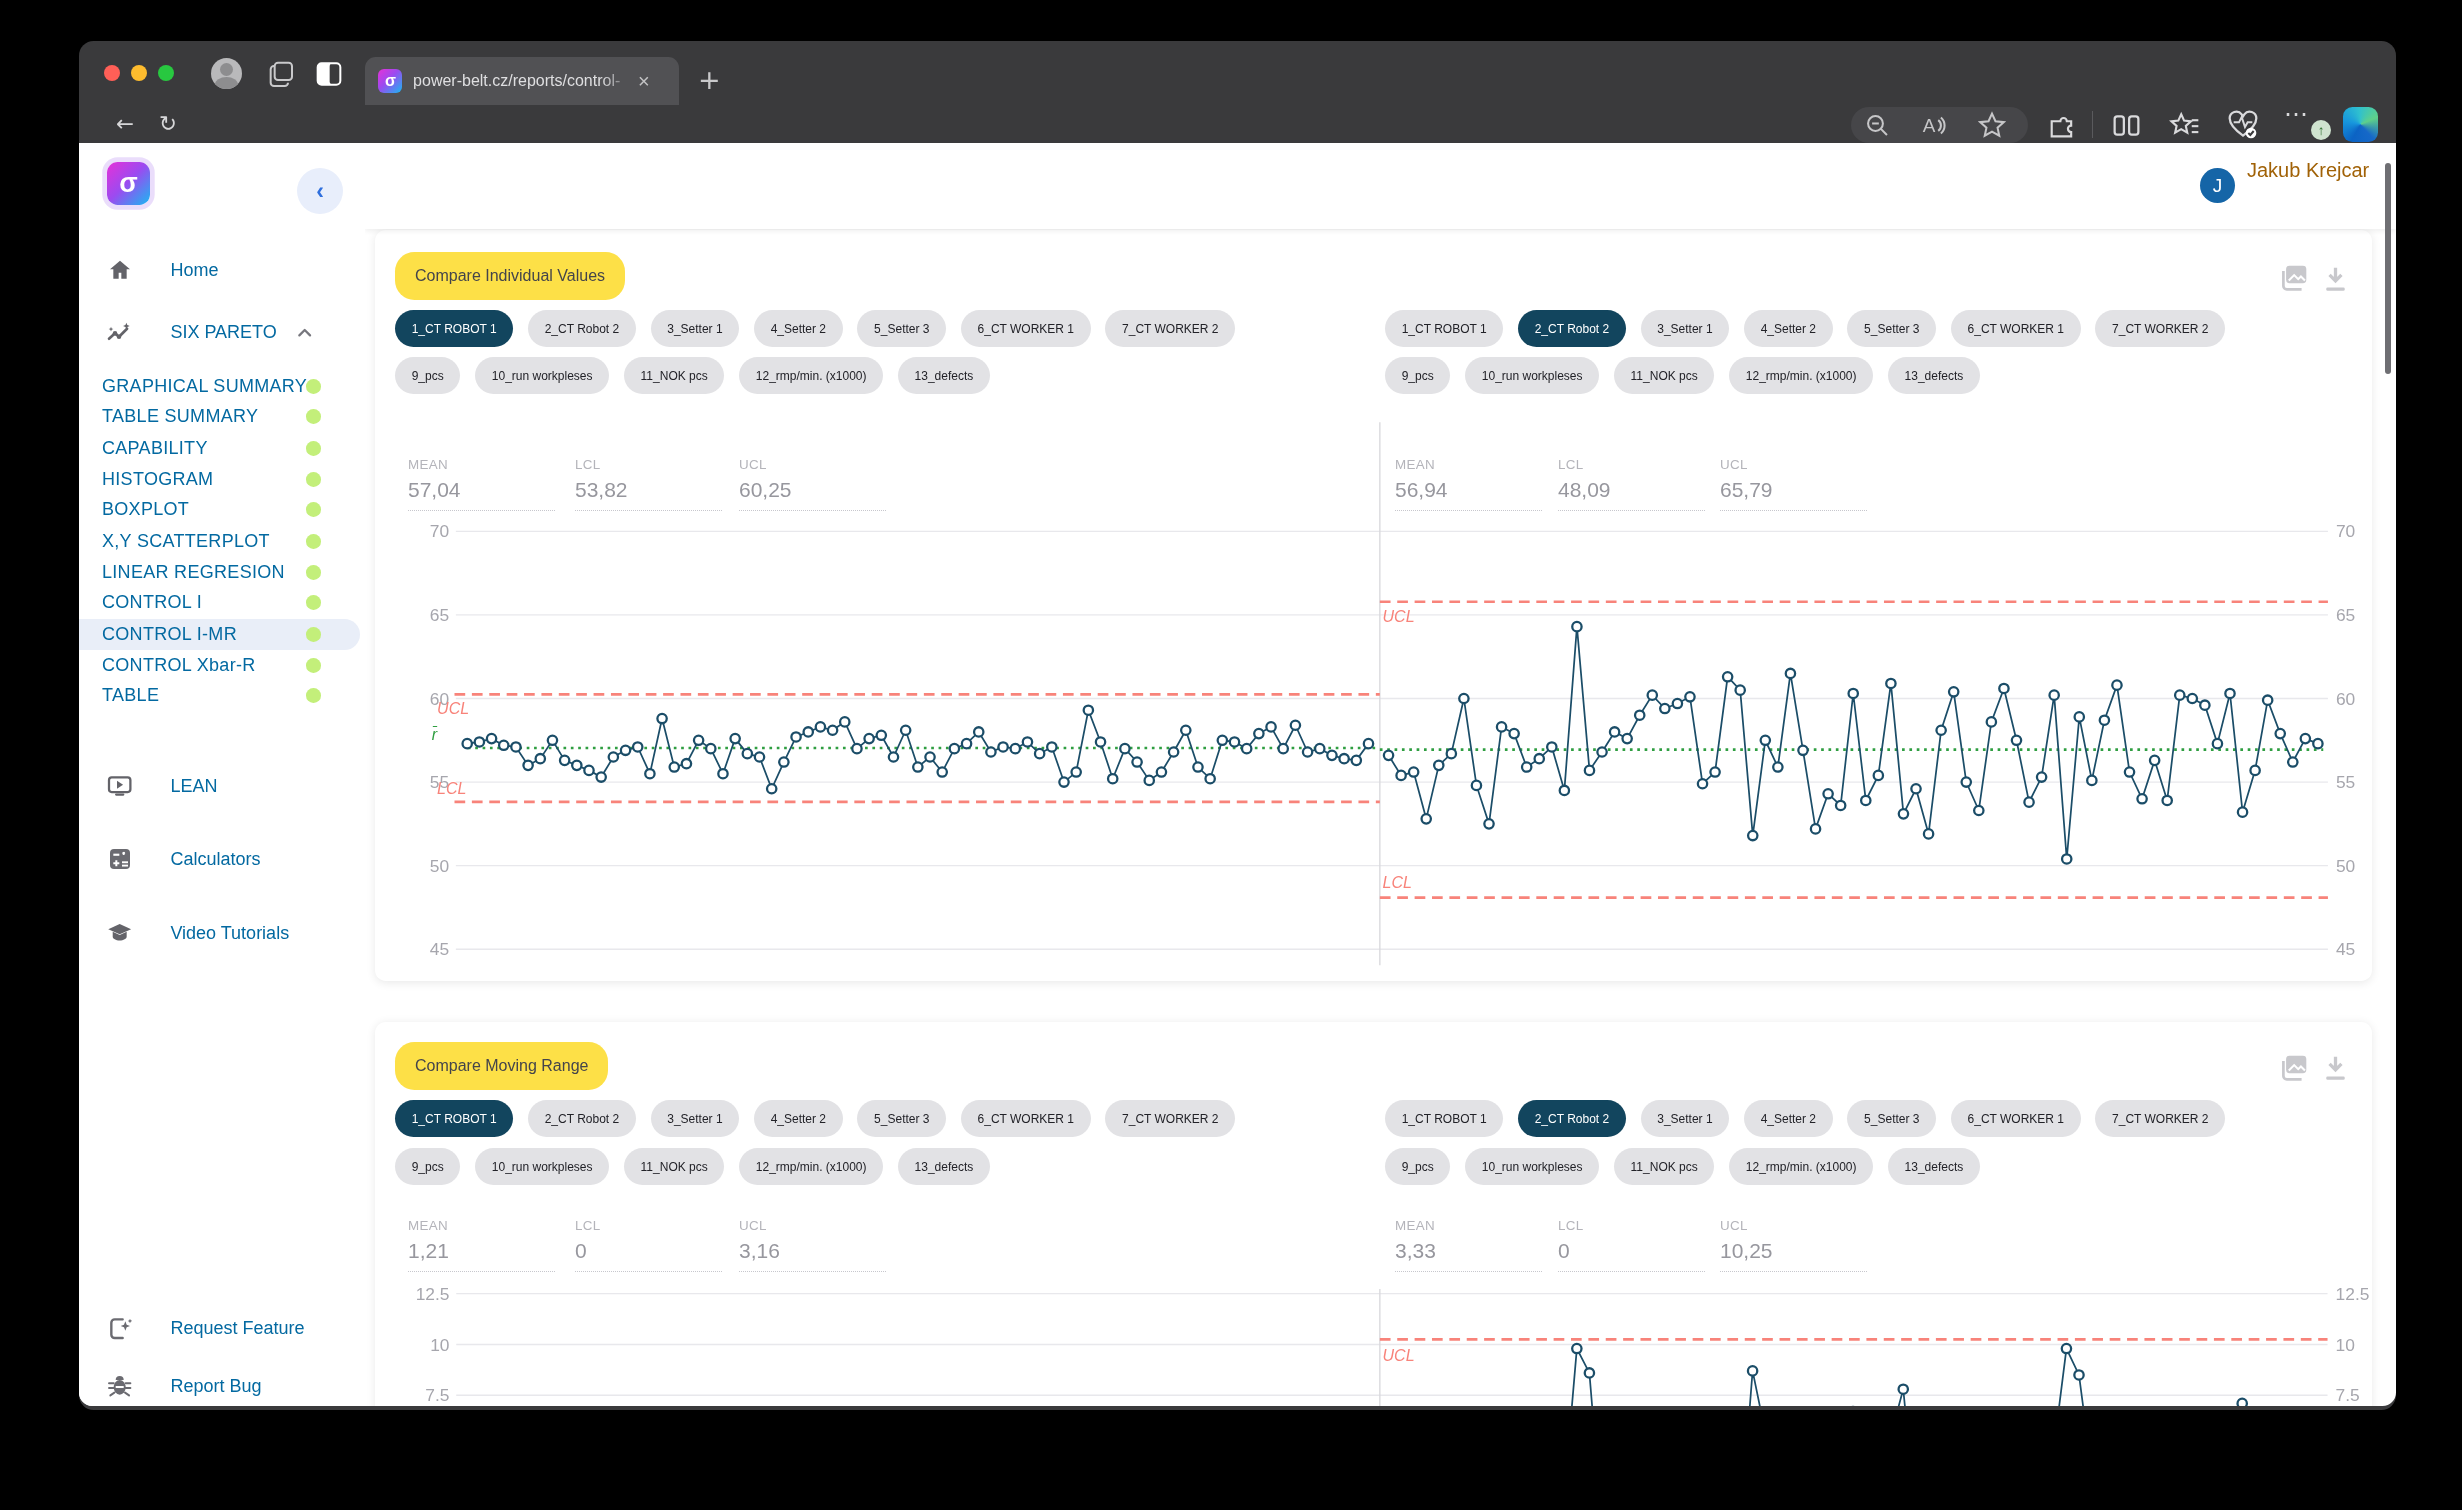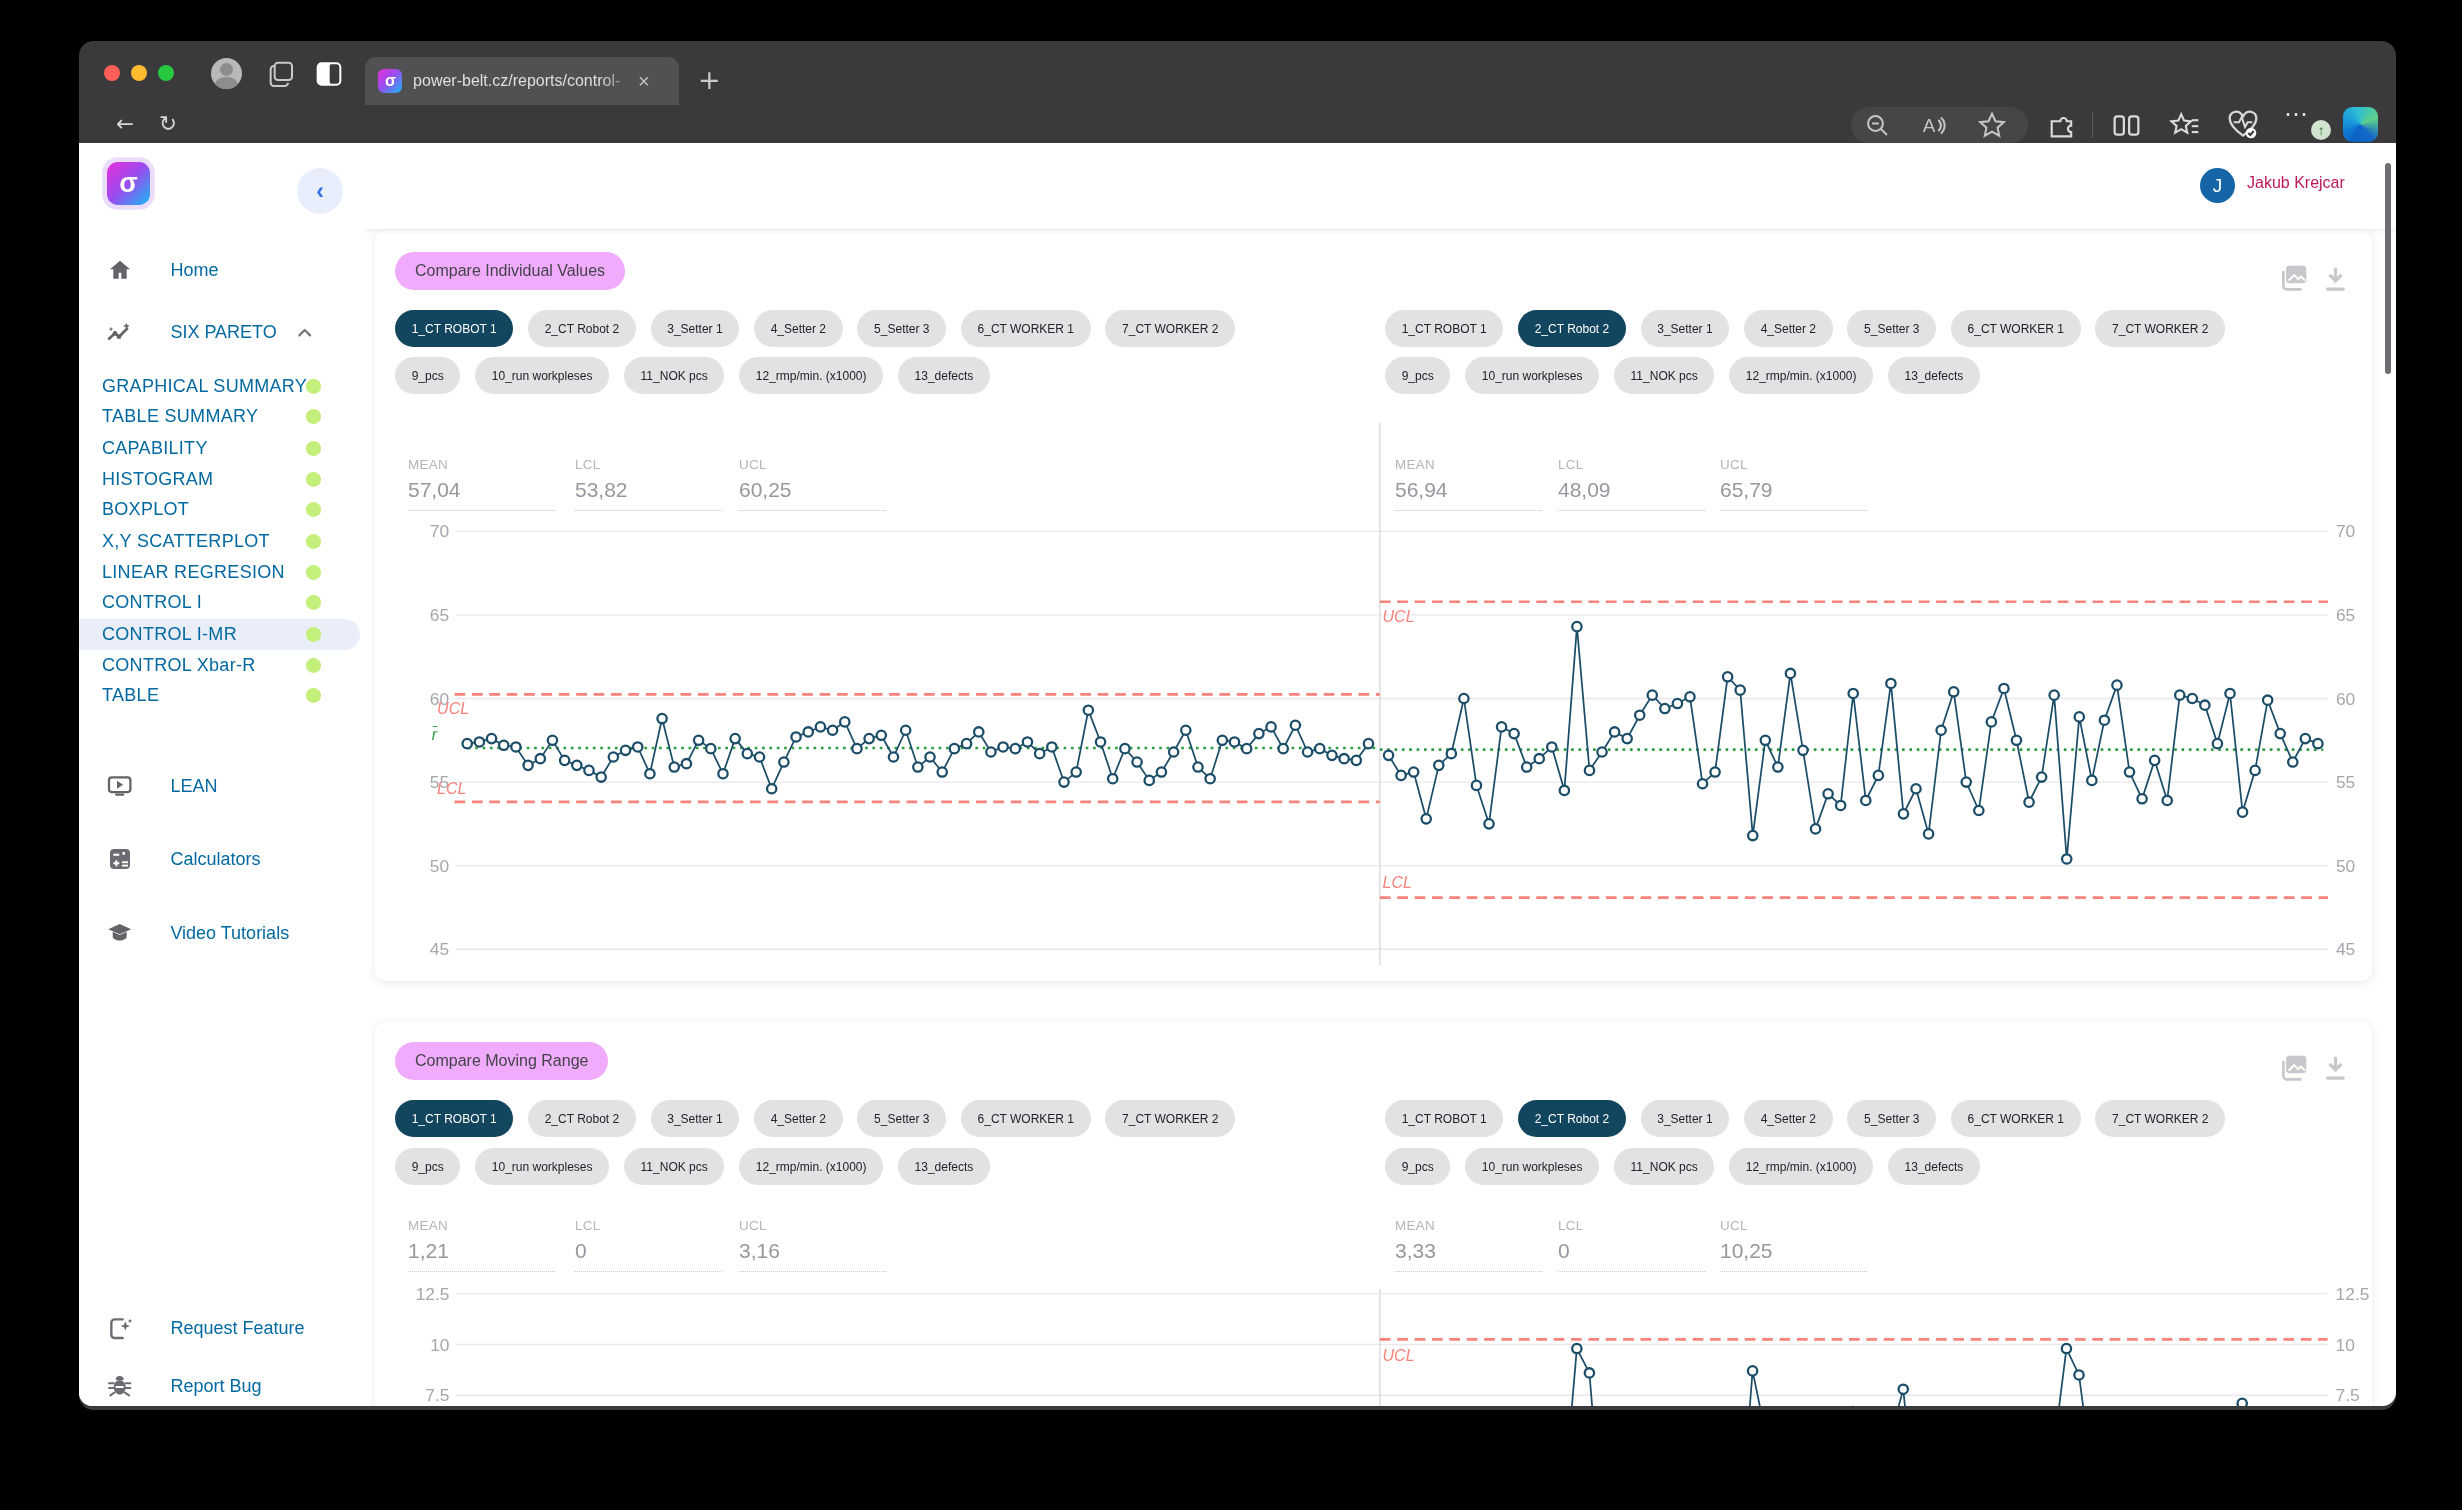--- a/index.html
+++ b/index.html
@@ -62,29 +62,29 @@
   .subdot { position:absolute; left:204px; width:14.7px; height:14.7px; border-radius:50%; background:#c3ef7a; }
   .subhl { position:absolute; left:0; top:476px; width:281px; height:31px; background:#e9eef8;
     border-radius:0 16px 16px 0; }
   .chev-up { width:17.4px; height:17.4px; }
 
   
   #hdr { position:absolute; left:286px; top:0; width:2031px; height:86px; background:#fff;
     box-shadow:0 2px 5.4px rgba(0,0,0,.07); z-index:4; }
   .uavatar { position:absolute; left:1835px; top:25px; width:35px; height:35px; border-radius:50%;
     background:#1565a7; color:#fff; display:flex; align-items:center; justify-content:center; font-size:19px; }
-  .uname { position:absolute; left:1882px; top:31px; font-size:16px; color:#be185d; }
+  .uname { position:absolute; left:1882px; top:16px; font-size:20px; color:#a16207; }
 
   
   .panel { position:absolute; left:296px; width:1997px; background:#fff; border-radius:10.7px;
     box-shadow:0 1.3px 9.4px rgba(0,0,0,.09); }
   #panel1 { top:87px; height:751px; }
   #panel2 { top:879px; height:709px; }
-  .pill { position:absolute; left:316px; height:38px; display:inline-flex; align-items:center;
-    padding:0 20px; border-radius:19.4px; background:#f0abfc; color:#44444b; font-size:16px; z-index:2; }
+  .pill { position:absolute; left:316px; height:48px; display:inline-flex; align-items:center;
+    padding:0 20px; border-radius:19.4px; background:#fde047; color:#44444b; font-size:16px; z-index:2; }
   .picon { position:absolute; z-index:2; }
   .chiprow { position:absolute; display:flex; gap:14.7px; z-index:2; }
   .chip { display:inline-flex; align-items:center; height:37px; padding:0 16.7px; border-radius:19px;
     background:#e2e2e5; color:#222228; font-size:12px; white-space:nowrap; }
   .chip.sel { background:#12455e; color:#fff; }
   .stat { position:absolute; width:147px; z-index:2; }
   .stat .lab { font-size:13.4px; color:#b4b4ba; letter-spacing:0.3px; }
   .stat .val { font-size:21px; color:#97979e; margin-top:6px; }
   .stat .ul { border-bottom:1.3px dotted #c7c7cd; margin-top:8px; }
   .ylab { position:absolute; left:276px; top:597px; transform:translate(-50%,-50%) rotate(-90deg);

